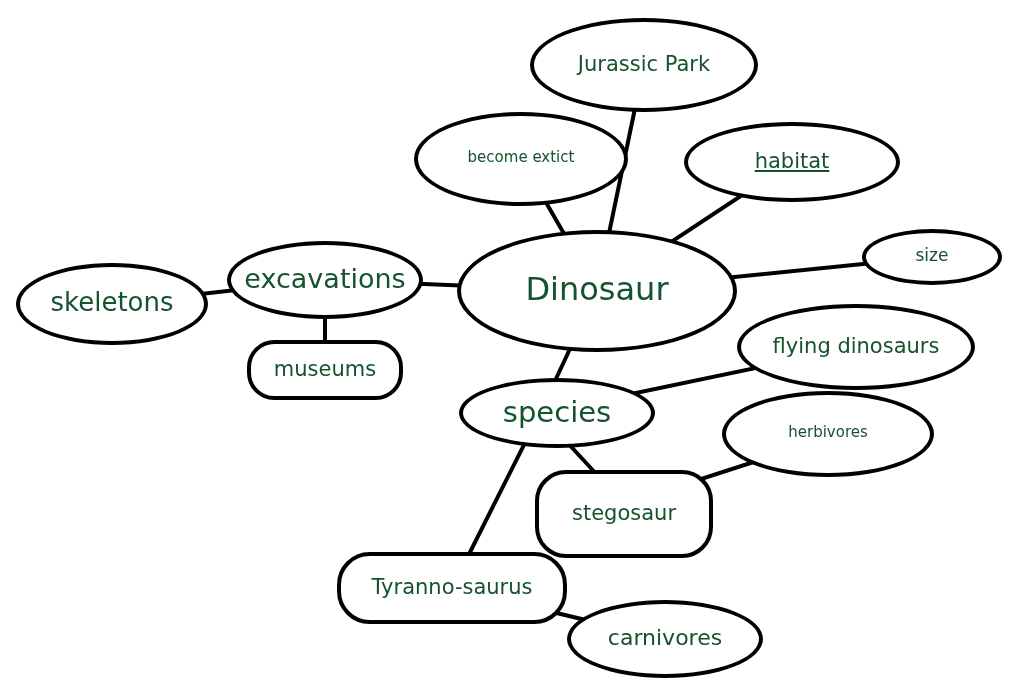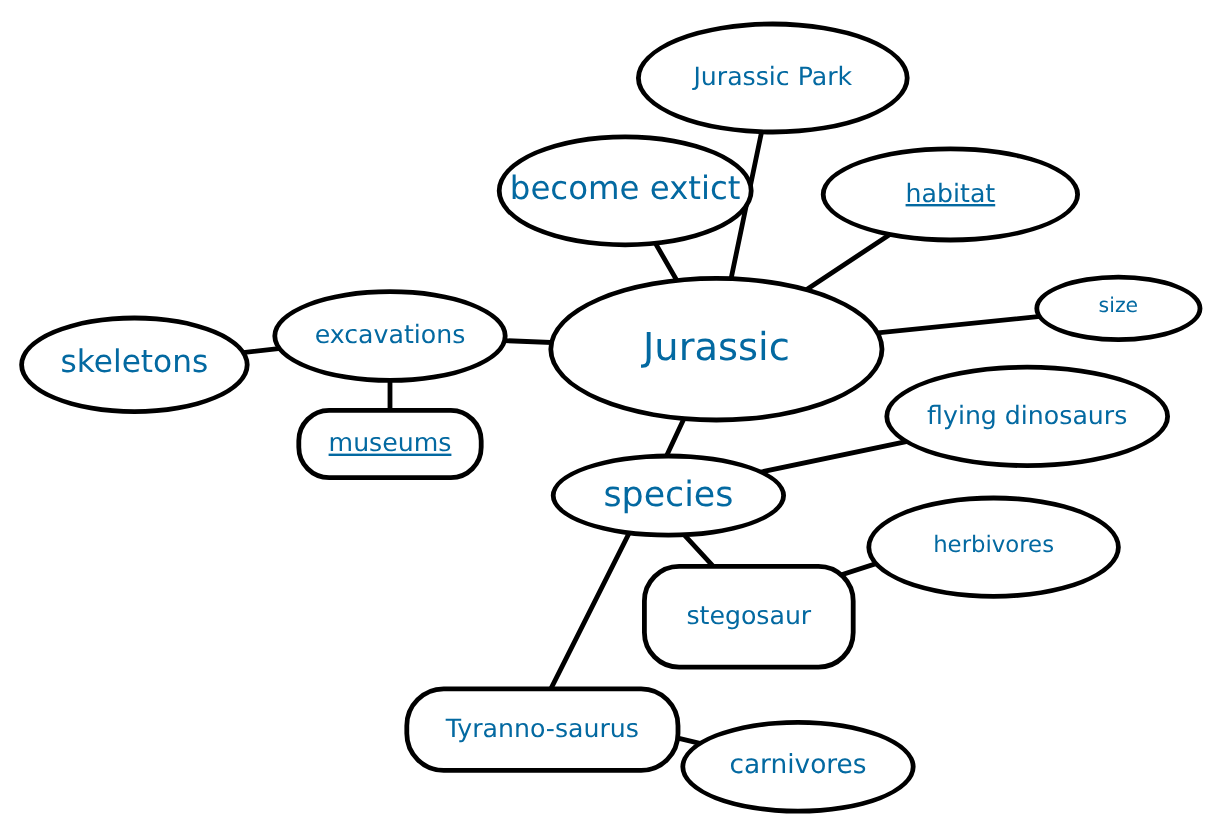--- a/index.html
+++ b/index.html
@@ -24,21 +24,21 @@
   }
   .node {
     position: absolute;
     box-sizing: border-box;
     background: #ffffff;
     border: 4px solid #000000;
     display: flex;
     align-items: center;
     justify-content: center;
     text-align: center;
-    color: #0369a1;
+    color: #14532d;
     line-height: 1.05;
     white-space: nowrap;
   }
   .node span {
     display: block;
     transform: translateY(-1px);
   }
 </style>
 </head>
 <body>
@@ -54,54 +54,54 @@
       <line x1="325" y1="280" x2="112" y2="304" stroke="#000000" stroke-width="4" stroke-linecap="round"></line>
       <line x1="325" y1="280" x2="325" y2="370" stroke="#000000" stroke-width="4" stroke-linecap="round"></line>
       <line x1="540" y1="413" x2="856" y2="347" stroke="#000000" stroke-width="4" stroke-linecap="round"></line>
       <line x1="540" y1="413" x2="624" y2="504" stroke="#000000" stroke-width="4" stroke-linecap="round"></line>
       <line x1="540" y1="413" x2="452" y2="588" stroke="#000000" stroke-width="4" stroke-linecap="round"></line>
       <line x1="624" y1="504" x2="828" y2="438" stroke="#000000" stroke-width="4" stroke-linecap="round"></line>
       <line x1="452" y1="588" x2="665" y2="639" stroke="#000000" stroke-width="4" stroke-linecap="round"></line>
     </svg>
 
   <div class="node" style="left: 457px; top: 230px; width: 280px; height: 122px; font-size: 32px; border-radius: 50%; border-color: rgb(0, 0, 0);">
-      <span>Jurassic</span>
+      <span>Dinosaur</span>
     </div>
   <div class="node" style="left: 530px; top: 18px; width: 228px; height: 94px; font-size: 21px; border-radius: 50%; border-color: rgb(0, 0, 0);">
       <span>Jurassic Park</span>
     </div>
-  <div class="node" style="left: 414px; top: 112px; width: 214px; height: 94px; font-size: 27px; border-radius: 50%; border-color: rgb(0, 0, 0);">
+  <div class="node" style="left: 414px; top: 112px; width: 214px; height: 94px; font-size: 15px; border-radius: 50%; border-color: rgb(0, 0, 0);">
       <span>become extict</span>
     </div>
   <div class="node" style="left: 684px; top: 122px; width: 216px; height: 80px; font-size: 21px; border-radius: 50%; border-color: rgb(0, 0, 0); text-decoration: underline;">
       <span>habitat</span>
     </div>
   <div class="node" style="left: 862px; top: 229px; width: 140px; height: 56px; font-size: 17px; border-radius: 50%; border-color: rgb(0, 0, 0);">
       <span>size</span>
     </div>
-  <div class="node" style="left: 227px; top: 241px; width: 196px; height: 78px; font-size: 21px; border-radius: 50%; border-color: rgb(0, 0, 0);">
+  <div class="node" style="left: 227px; top: 241px; width: 196px; height: 78px; font-size: 27px; border-radius: 50%; border-color: rgb(0, 0, 0);">
       <span>excavations</span>
     </div>
   <div class="node" style="left: 16px; top: 263px; width: 192px; height: 82px; font-size: 26px; border-radius: 50%; border-color: rgb(0, 0, 0);">
       <span>skeletons</span>
     </div>
-  <div class="node" style="left: 247px; top: 340px; width: 156px; height: 60px; font-size: 21px; border-radius: 27.2727px; border-color: rgb(0, 0, 0); text-decoration: underline;">
+  <div class="node" style="left: 247px; top: 340px; width: 156px; height: 60px; font-size: 21px; border-radius: 27.2727px; border-color: rgb(0, 0, 0);">
       <span>museums</span>
     </div>
   <div class="node" style="left: 459px; top: 378px; width: 196px; height: 70px; font-size: 29px; border-radius: 50%; border-color: rgb(0, 0, 0); justify-content: center;">
       <span>species</span>
     </div>
   <div class="node" style="left: 737px; top: 304px; width: 238px; height: 86px; font-size: 21px; border-radius: 50%; border-color: rgb(0, 0, 0); justify-content: center;">
       <span>flying dinosaurs</span>
     </div>
-  <div class="node" style="left: 722px; top: 413px; width: 212px; height: 86px; font-size: 19px; border-radius: 50%; border-color: rgb(0, 0, 0);">
+  <div class="node" style="left: 722px; top: 391px; width: 212px; height: 86px; font-size: 15px; border-radius: 50%; border-color: rgb(0, 0, 0);">
       <span>herbivores</span>
     </div>
   <div class="node" style="left: 535px; top: 470px; width: 178px; height: 88px; font-size: 21px; border-radius: 30.9091px; border-color: rgb(0, 0, 0);">
       <span>stegosaur</span>
     </div>
-  <div class="node" style="left: 337px; top: 552px; width: 230px; height: 72px; font-size: 21px; border-radius: 32.7273px; border-color: rgb(0, 0, 0); margin-top: 20px;">
+  <div class="node" style="left: 337px; top: 552px; width: 230px; height: 72px; font-size: 21px; border-radius: 32.7273px; border-color: rgb(0, 0, 0);">
       <span>Tyranno-saurus</span>
     </div>
   <div class="node" style="left: 567px; top: 600px; width: 196px; height: 78px; font-size: 22px; border-radius: 50%; border-color: rgb(0, 0, 0);">
       <span>carnivores</span>
     </div>
 </div>
 
 </body></html>

